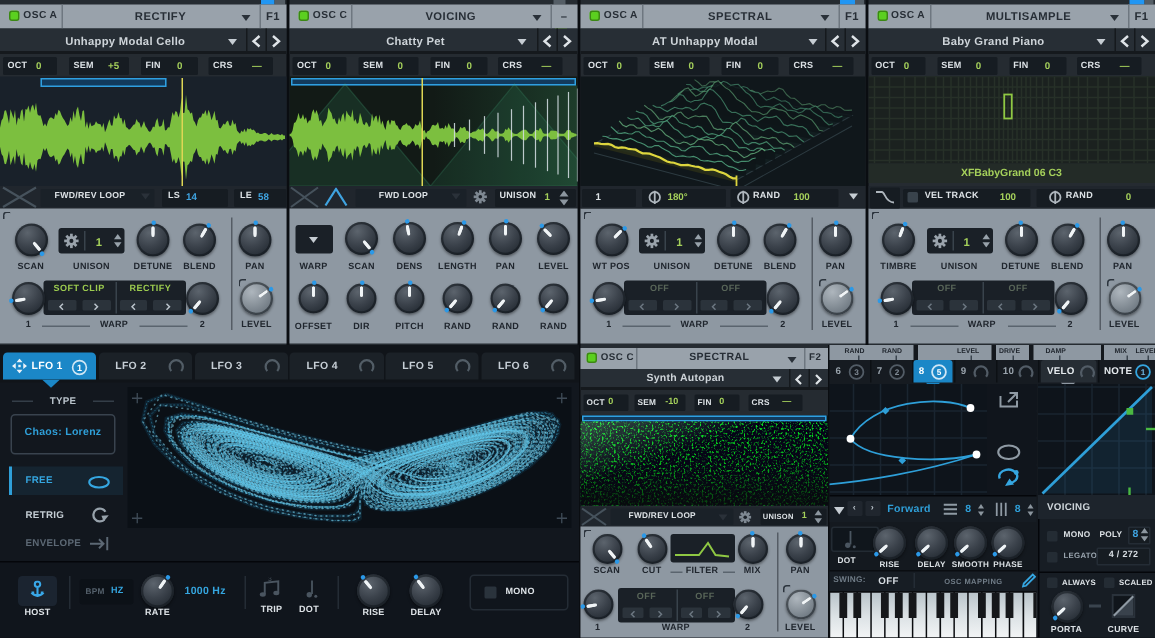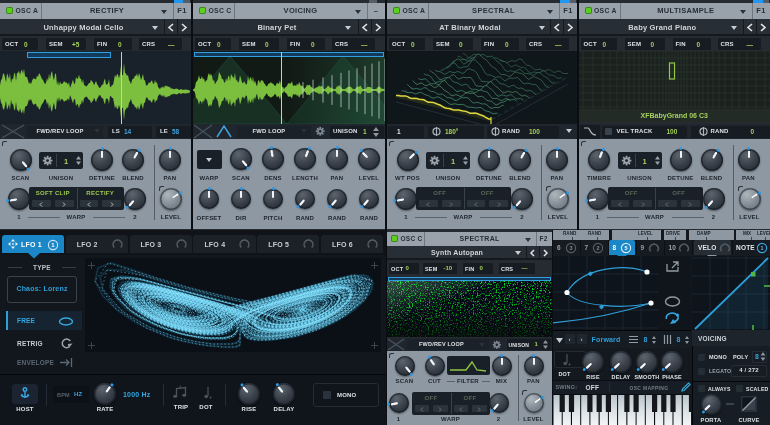--- a/index.html
+++ b/index.html
@@ -68,21 +68,21 @@
 <div class="hdr" style="left:193px;width:192px"></div>
 <div class="a" style="left:234px;top:3px;width:1px;height:16px;background:#6e7780"></div>
 <div class="a" style="left:367px;top:3px;width:1px;height:16px;background:#6e7780"></div>
 <div class="led" style="left:199px;top:7px"></div>
 <div class="hname" style="left:208.5px;top:3px;font-size:6.8px">OSC C</div>
 <div class="hname" style="left:255.5px;top:2.5px;width:90px;text-align:center;">VOICING</div>
 <div class="tri-d" style="left:355px;top:10px"></div>
 <div class="hname" style="left:368.0px;top:2.5px;width:16px;text-align:center;">–</div>
 <div class="a" style="left:370px;top:19px;width:8px;height:3px;background:#7ec43f"></div>
 <div class="preset" style="left:193px;width:192px"></div>
-<div class="lb" style="left:217.0px;top:19.5px;width:120px;text-align:center;font-size:7.5px;line-height:16px;color:#ced4d9">Binary Pet</div>
+<div class="lb" style="left:217.0px;top:19.5px;width:120px;text-align:center;font-size:7.5px;line-height:16px;color:#ced4d9">Chatty Pet</div>
 <div class="tri-dw" style="left:345px;top:26px"></div>
 <div class="a" style="left:358px;top:19px;width:1px;height:15px;background:#15191d"></div>
 <div class="a" style="left:371px;top:19px;width:1px;height:15px;background:#15191d"></div>
 <svg class="a" style="left:361px;top:23px" width="8" height="9">
     <path d="M6 1 L2 4.5 L6 8" stroke="#dfe4e8" stroke-width="1.6" fill="none"></path>
   </svg>
 <svg class="a" style="left:374px;top:23px" width="8" height="9">
     <path d="M2 1 L6 4.5 L2 8" stroke="#dfe4e8" stroke-width="1.6" fill="none"></path>
   </svg>
 <div class="cell" style="left:195px;top:38px;width:36px;height:12px"></div>
@@ -102,21 +102,21 @@
 <div class="a" style="left:570px;top:0;width:6px;height:3px;background:#555e66"></div>
 <div class="hdr" style="left:387px;width:190px"></div>
 <div class="a" style="left:428px;top:3px;width:1px;height:16px;background:#6e7780"></div>
 <div class="a" style="left:559px;top:3px;width:1px;height:16px;background:#6e7780"></div>
 <div class="led" style="left:393px;top:7px"></div>
 <div class="hname" style="left:402.5px;top:3px;font-size:6.8px">OSC A</div>
 <div class="hname" style="left:448.5px;top:2.5px;width:90px;text-align:center;">SPECTRAL</div>
 <div class="tri-d" style="left:547px;top:10px"></div>
 <div class="hname" style="left:560.0px;top:2.5px;width:16px;text-align:center;">F1</div>
 <div class="preset" style="left:387px;width:190px"></div>
-<div class="lb" style="left:410.0px;top:19.5px;width:120px;text-align:center;font-size:7.5px;line-height:16px;color:#ced4d9">AT Binary Modal</div>
+<div class="lb" style="left:410.0px;top:19.5px;width:120px;text-align:center;font-size:7.5px;line-height:16px;color:#ced4d9">AT Unhappy Modal</div>
 <div class="tri-dw" style="left:539px;top:26px"></div>
 <div class="a" style="left:550px;top:19px;width:1px;height:15px;background:#15191d"></div>
 <div class="a" style="left:563px;top:19px;width:1px;height:15px;background:#15191d"></div>
 <svg class="a" style="left:553px;top:23px" width="8" height="9">
     <path d="M6 1 L2 4.5 L6 8" stroke="#dfe4e8" stroke-width="1.6" fill="none"></path>
   </svg>
 <svg class="a" style="left:566px;top:23px" width="8" height="9">
     <path d="M2 1 L6 4.5 L2 8" stroke="#dfe4e8" stroke-width="1.6" fill="none"></path>
   </svg>
 <div class="cell" style="left:389px;top:38px;width:36px;height:12px"></div>

